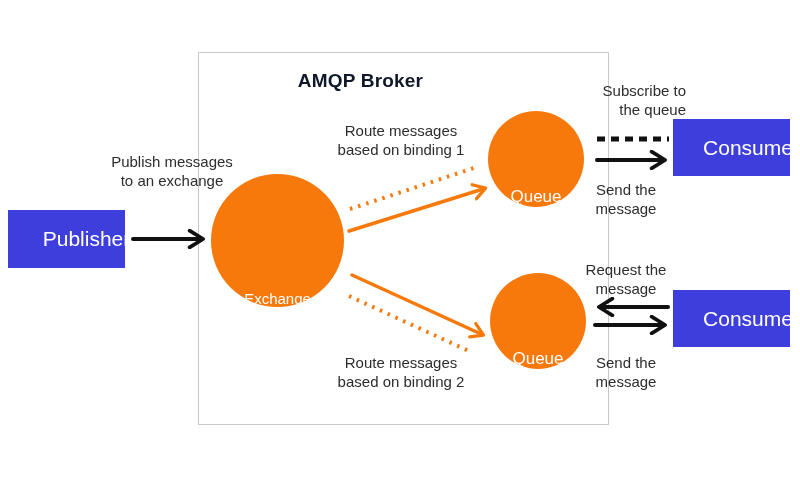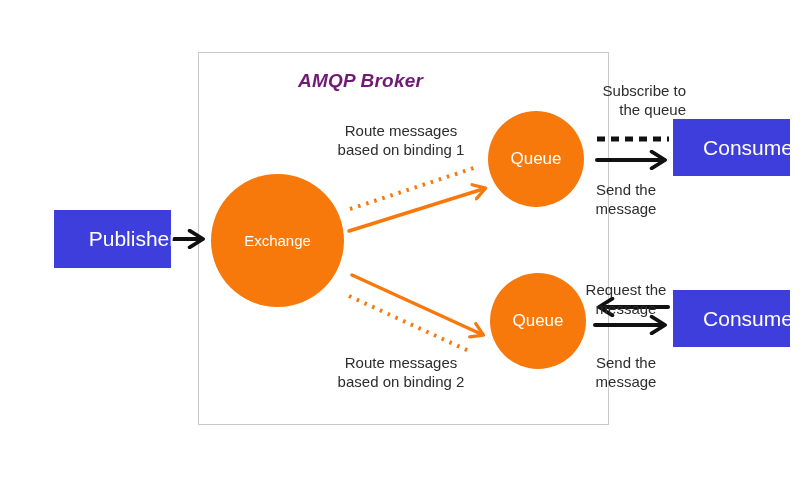--- a/index.html
+++ b/index.html
@@ -10,42 +10,42 @@
     --text:#2D2D2D;
   }
   *{margin:0;padding:0;box-sizing:border-box;}
   html,body{background:#ffffff;}
   body{font-family:"Liberation Sans",sans-serif;}
   .stage{position:relative;width:800px;height:480px;background:#ffffff;overflow:hidden;}
 
   .broker-box{position:absolute;left:198px;top:52px;width:411px;height:373px;
     border:1px solid var(--border);background:transparent;}
   .broker-title{position:absolute;left:198px;top:70px;width:325px;text-align:center;
-    font-size:19px;font-weight:bold;color:#701a75;letter-spacing:.2px;font-style:italic;}
+    font-size:19px;font-weight:bold;color:#0f172a;letter-spacing:.2px;}
 
   .node-rect{position:absolute;background:var(--blue);color:#ffffff;
     display:flex;align-items:center;justify-content:center;font-size:21px;padding-left:40px;}
   .node-circle{position:absolute;background:var(--orange);color:#ffffff;border-radius:50%;
-    display:flex;align-items:center;justify-content:center;}
+    display:flex;align-items:flex-end;justify-content:center;}
 
-  .publisher{left:8px;top:210px;width:117px;height:58px;margin-left:46px;}
+  .publisher{left:8px;top:210px;width:117px;height:58px;}
   .consumer-top{left:673px;top:119px;width:117px;height:57px;}
   .consumer-bottom{left:673px;top:290px;width:117px;height:57px;}
   .exchange{left:211px;top:174px;width:133px;height:133px;font-size:15px;}
   .queue-top{left:488px;top:111px;width:96px;height:96px;font-size:17px;}
   .queue-bottom{left:490px;top:273px;width:96px;height:96px;font-size:17px;}
 
   .edge-label{position:absolute;color:var(--text);font-size:15px;line-height:1.25;
     text-align:center;white-space:pre-line;}
   .lbl-publish{left:92px;top:153px;width:160px;}
   .lbl-binding1{left:321px;top:122px;width:160px;}
   .lbl-binding2{left:321px;top:354px;width:160px;}
   .lbl-subscribe{left:566px;top:82px;width:120px;text-align:right;}
   .lbl-send1{left:566px;top:181px;width:120px;}
-  .lbl-request{left:566px;top:261px;width:120px;margin-top:20px;}
+  .lbl-request{left:566px;top:261px;width:120px;}
   .lbl-send2{left:566px;top:354px;width:120px;}
 
   svg.wires{position:absolute;left:0;top:0;width:800px;height:480px;pointer-events:none;}
   .stroke-ink{stroke:var(--ink);}
   .stroke-orange{stroke:var(--orange);}
   .wire{fill:none;stroke-linecap:round;}
   .wire-dotted{fill:none;stroke-linecap:butt;}
 </style>
 </head>
 <body>
@@ -97,20 +97,22 @@
   </div>
 
   <div class="node-rect consumer-top">
     <span>Consumer</span>
   </div>
 
   <div class="node-rect consumer-bottom">
     <span>Consumer</span>
   </div>
 
+  <div class="edge-label lbl-publish">Publish messages
+to an exchange</div>
   <div class="edge-label lbl-binding1">Route messages
 based on binding 1</div>
   <div class="edge-label lbl-binding2">Route messages
 based on binding 2</div>
   <div class="edge-label lbl-subscribe">Subscribe to
 the queue</div>
   <div class="edge-label lbl-send1">Send the
 message</div>
   <div class="edge-label lbl-request">Request the
 message</div>

